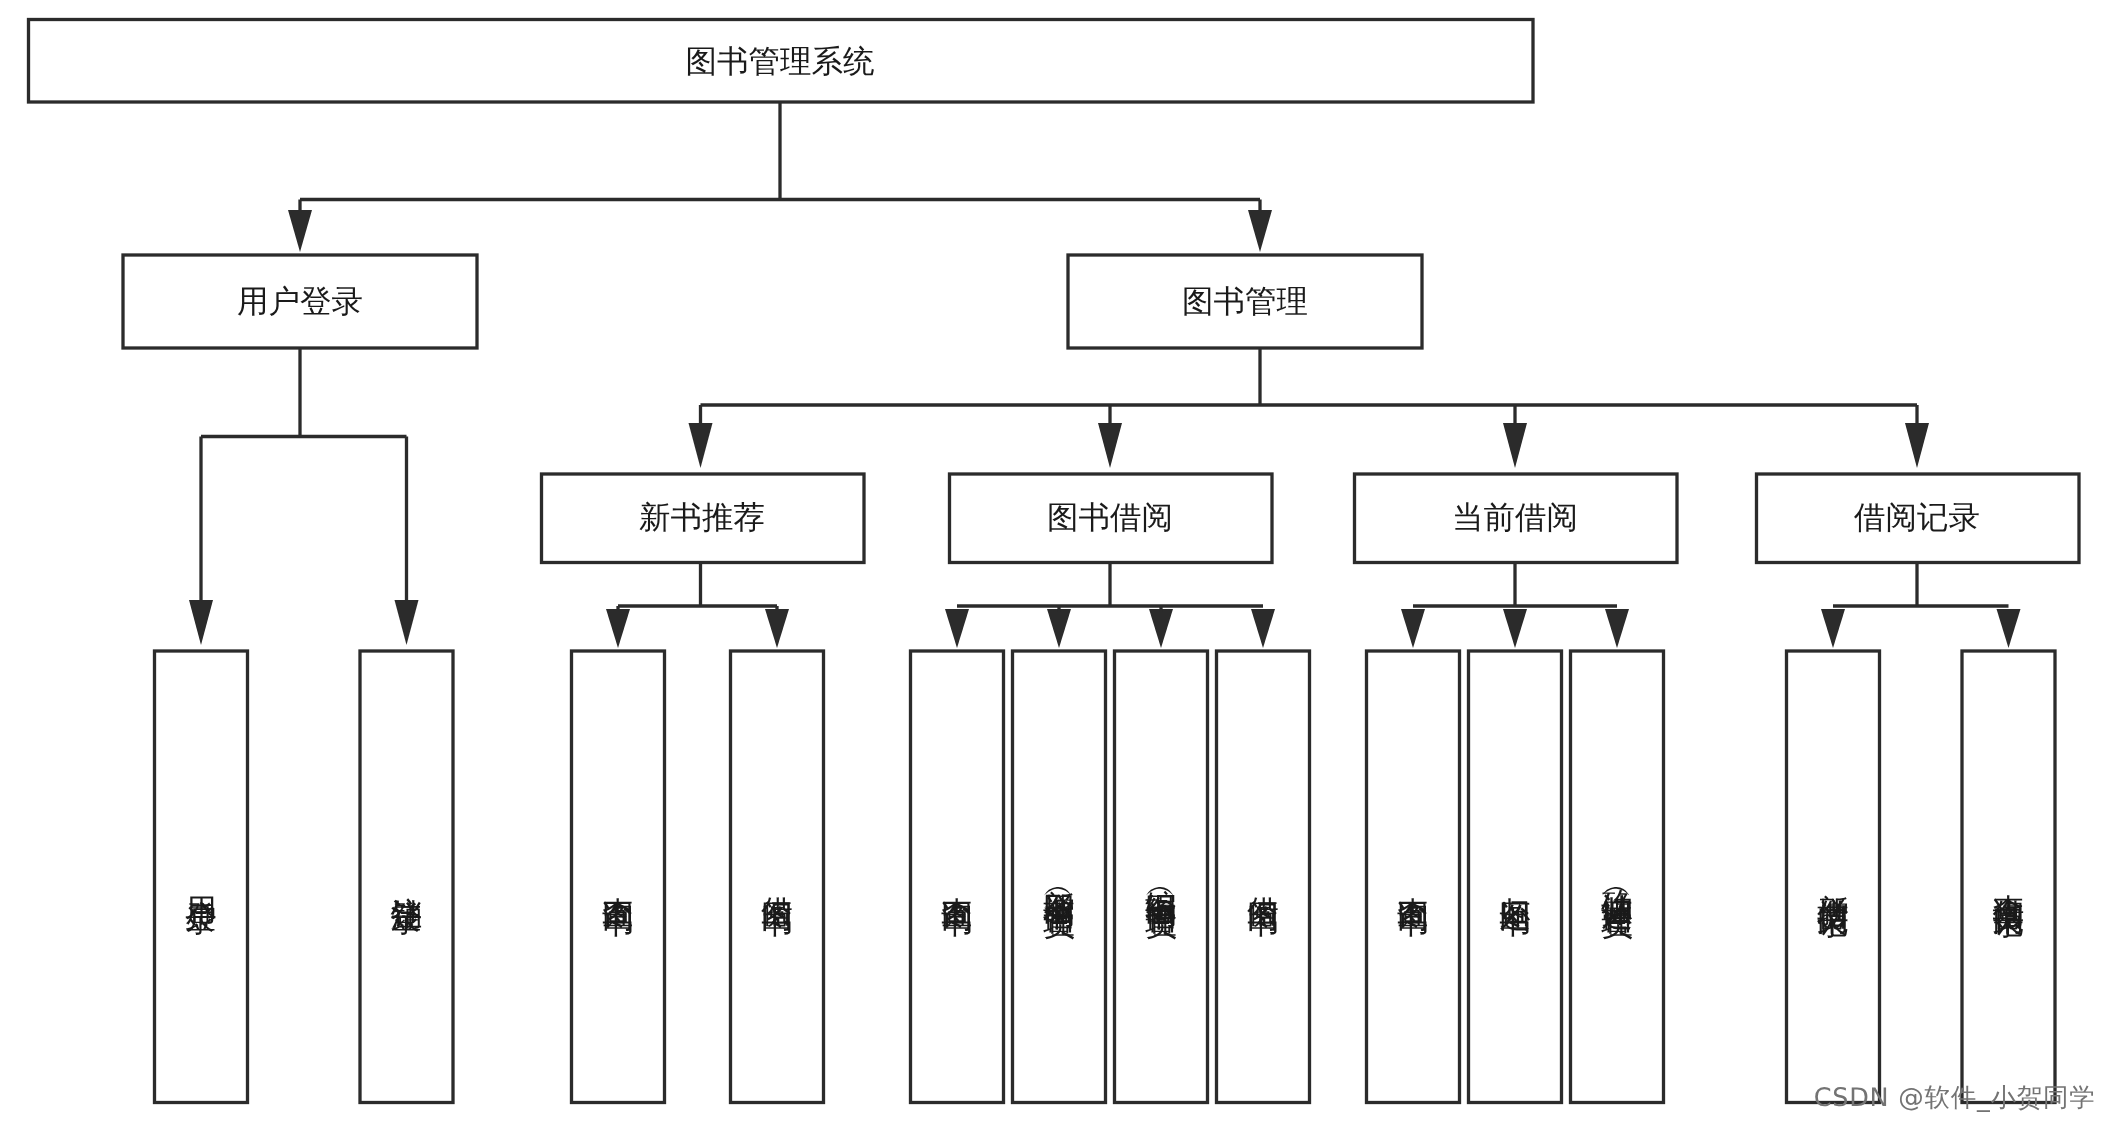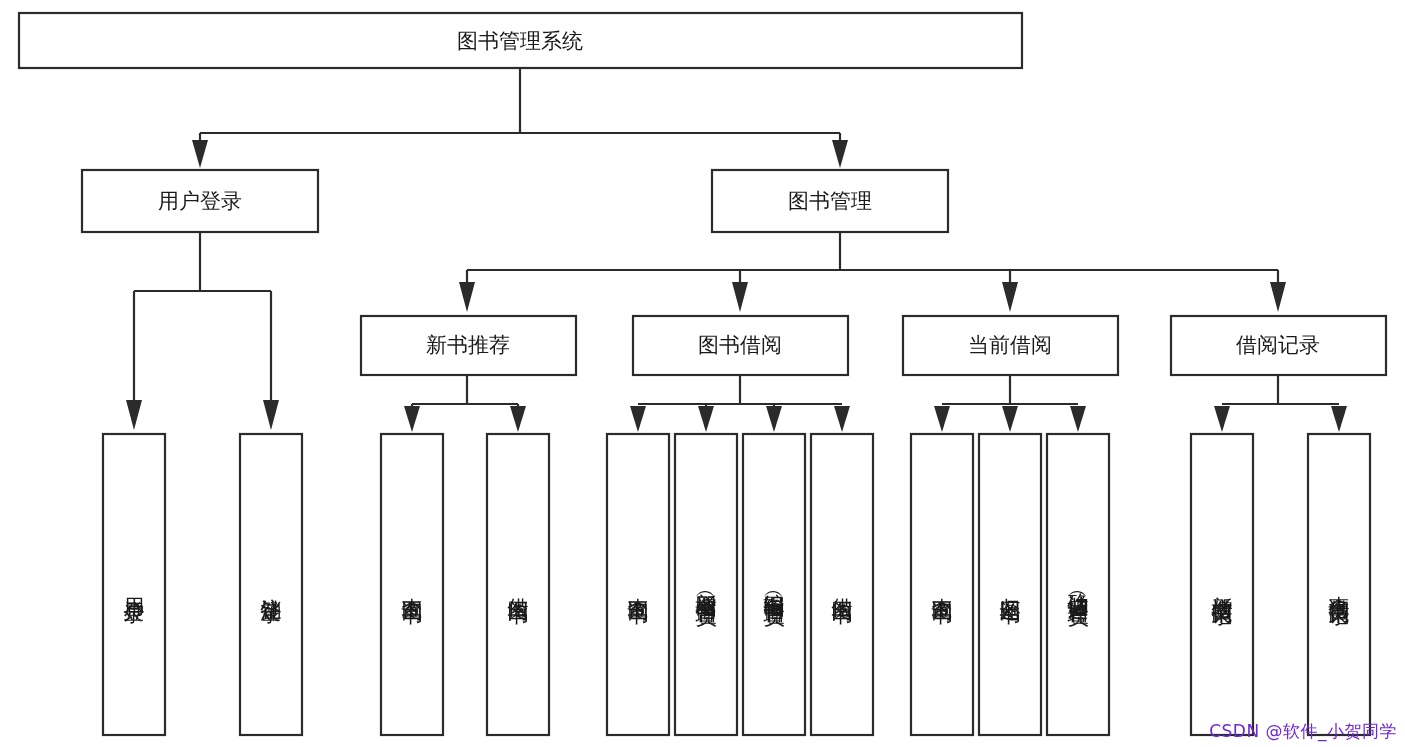--- a/index.html
+++ b/index.html
@@ -66,21 +66,21 @@
     line-height: 1.15;
     letter-spacing: 2px;
     white-space: nowrap;
   }
   .watermark {
     position: absolute;
     right: 8px;
     bottom: 4px;
     font-family: "DejaVu Sans", "Liberation Sans", sans-serif;
     font-size: 17px;
-    color: #6d28d9;
+    color: #737373;
     letter-spacing: 0.5px;
     white-space: nowrap;
   }
 </style>
 </head>
 <body>
 
 <div id="diagram-root">
 
   <svg id="flow" viewBox="0 0 1405 747">

